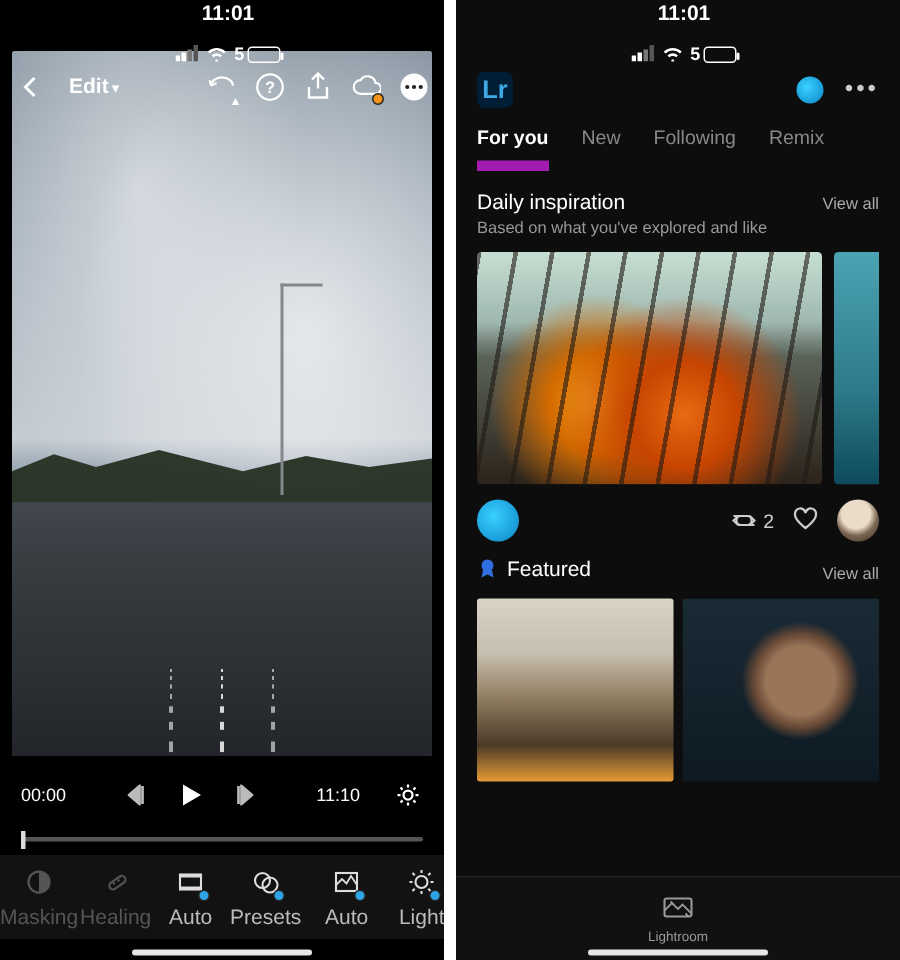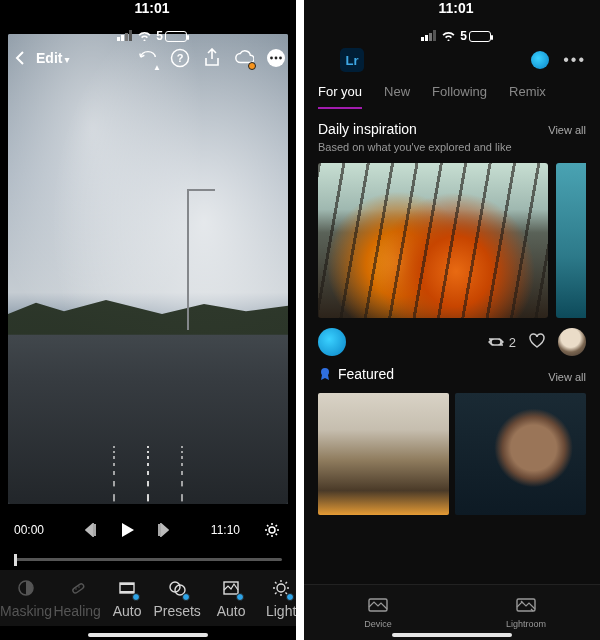--- a/index.html
+++ b/index.html
@@ -44,21 +44,21 @@
   }
   .left .lane { position:absolute; bottom:0; left:50%; width:3px; height:45%; background:repeating-linear-gradient(#d8d8d8 0 14px, transparent 14px 32px); transform:translateX(-50%) perspective(160px) rotateX(55deg); transform-origin:bottom;}
   .left .lane.off { left:38%; opacity:0.7;}
   .left .lane.off2 { left:62%; opacity:0.7;}
   .left .pole { position:absolute; top:33%; left:64%; width:2px; height:30%; background:#84878b;}
   .left .pole:before { content:""; position:absolute; top:0; left:0; width:28px; height:2px; background:#84878b;}
   .left .top-toolbar {
     position:absolute; top:44px; left:10px; right:10px; height:28px; display:flex; align-items:center; z-index:6;
     justify-content:space-between;
   }
-  .left .tb-left { display:flex; align-items:center; gap:6px; }
+  .left .tb-left { display:flex; align-items:center; gap:16px; }
   .left .tb-right { display:flex; align-items:center; gap:12px; }
   .left .tb-btn { width:20px; height:20px; display:flex; align-items:center; justify-content:center; }
   .left .edit-lab { font-size:14px; font-weight:600; }
   .left .chev { font-size:10px; margin-left:2px;}
   .left .orange-dot { position:absolute; right:-2px; bottom:-2px; width:8px; height:8px; background:#f7941d; border-radius:50%; border:1px solid #222;}
   .left .blue-dot { position:absolute; right:-2px; bottom:-2px; width:8px; height:8px; background:#2ea3e6; border-radius:50%; border:1px solid #222;}
   .left .playback {
     position:absolute; bottom:88px; left:0; right:0; padding:6px 14px;
     background: linear-gradient(rgba(0,0,0,0) , rgba(0,0,0,0.65) 40%, rgba(0,0,0,0.8));
     display:flex; align-items:center; gap:14px; font-size:12px; height:44px;
@@ -74,27 +74,27 @@
   }
   .left .tool { flex:0 0 50px; display:flex; flex-direction:column; align-items:center; justify-content:center; gap:4px; font-size:14px; color:#bbb; position:relative;}
   .left .tool.dim { color:#555;}
   .left .tool .ticon { width:22px; height:22px; display:flex; align-items:center; justify-content:center; position:relative;}
   .left .tool-sep { width:1px; background:#333; height:36px; align-self:center; margin:0 2px;}
   .left .homebar { position:absolute; bottom:3px; left:50%; transform:translateX(-50%); width:120px; height:4px; border-radius:3px; background:#fff; opacity:0.9;}
 
   
   .right { background:#0d0d0d;}
   .right .app-top { display:flex; align-items:center; justify-content:space-between; padding:4px 14px; height:32px; }
-  .right .lr-logo { width:24px; height:24px; border-radius:5px; background:#001e36; color:#3ea8e5; font-size:13px; font-weight:700; display:flex; align-items:center; justify-content:center;margin-left:22px;}
+  .right .lr-logo { width:24px; height:24px; border-radius:5px; background:#001e36; color:#3ea8e5; font-size:17px; font-weight:700; display:flex; align-items:center; justify-content:center;}
   .right .app-top-right { display:flex; align-items:center; gap:14px;}
   .right .blue-circle { width:18px; height:18px; border-radius:50%; background:radial-gradient(circle at 40% 40%, #3ad1ff, #0a84c7);}
   .right .more { font-size:16px; letter-spacing:2px; color:#ccc;}
   .right .tabs { display:flex; gap:22px; padding:8px 14px 0; font-size:13px; color:#888;}
   .right .tab { padding-bottom:8px; }
-  .right .tab.active { color:#fff; border-bottom:2px solid #a21caf; font-weight:400;}
+  .right .tab.active { color:#fff; border-bottom:7px solid #a21caf; font-weight:700;}
   .right .section { padding:12px 14px 0 14px;}
   .right .sec-head { display:flex; justify-content:space-between; align-items:baseline;}
   .right .sec-title { font-size:14px; font-weight:400;}
   .right .viewall { font-size:11px; color:#aaa;}
   .right .sec-sub { font-size:11px; color:#999; margin-top:4px;}
   .right .hscroll { display:flex; gap:8px; margin-top:10px; overflow:hidden;}
   .right .card1 { width:230px; height:155px; background:
       radial-gradient(circle at 60% 70%, #e86a12 0%, #c74500 20%, transparent 45%),
       radial-gradient(circle at 35% 65%, #f39c23 0%, #d36b00 18%, transparent 40%),
       linear-gradient(#c7ded2 0%, #9fb8b0 30%, #5a6258 45%, #2c231a 100%);
@@ -379,29 +379,20 @@
         <div class="fcard c1"></div>
         <div class="fcard c2"></div>
       </div>
     </div>
 
     <div class="bottom-nav">
       <div class="bnav-item">
         <span class="bnav-icon">
             <svg width="22" height="18" viewBox="0 0 22 18">
               <rect x="2" y="2" width="18" height="12" rx="1.5" stroke="#999" stroke-width="1.4" fill="none"></rect>
-              <path d="M2 10l5-5 4 4 3-3 6 6" stroke="#999" stroke-width="1.2" fill="none"></path>
-            </svg>
-          </span>
-        <span>Device</span>
-      </div>
-      <div class="bnav-item">
-        <span class="bnav-icon">
-            <svg width="22" height="18" viewBox="0 0 22 18">
-              <rect x="2" y="2" width="18" height="12" rx="1.5" stroke="#999" stroke-width="1.4" fill="none"></rect>
               <path d="M6 4l2 2M18 14l-2-2" stroke="#999" stroke-width="1.2"></path>
               <path d="M2 10l5-5 4 4 3-3 6 6" stroke="#999" stroke-width="1.2" fill="none"></path>
             </svg>
           </span>
         <span>Lightroom</span>
       </div>
     </div>
     <div class="homebar"></div>
   </div>
 

